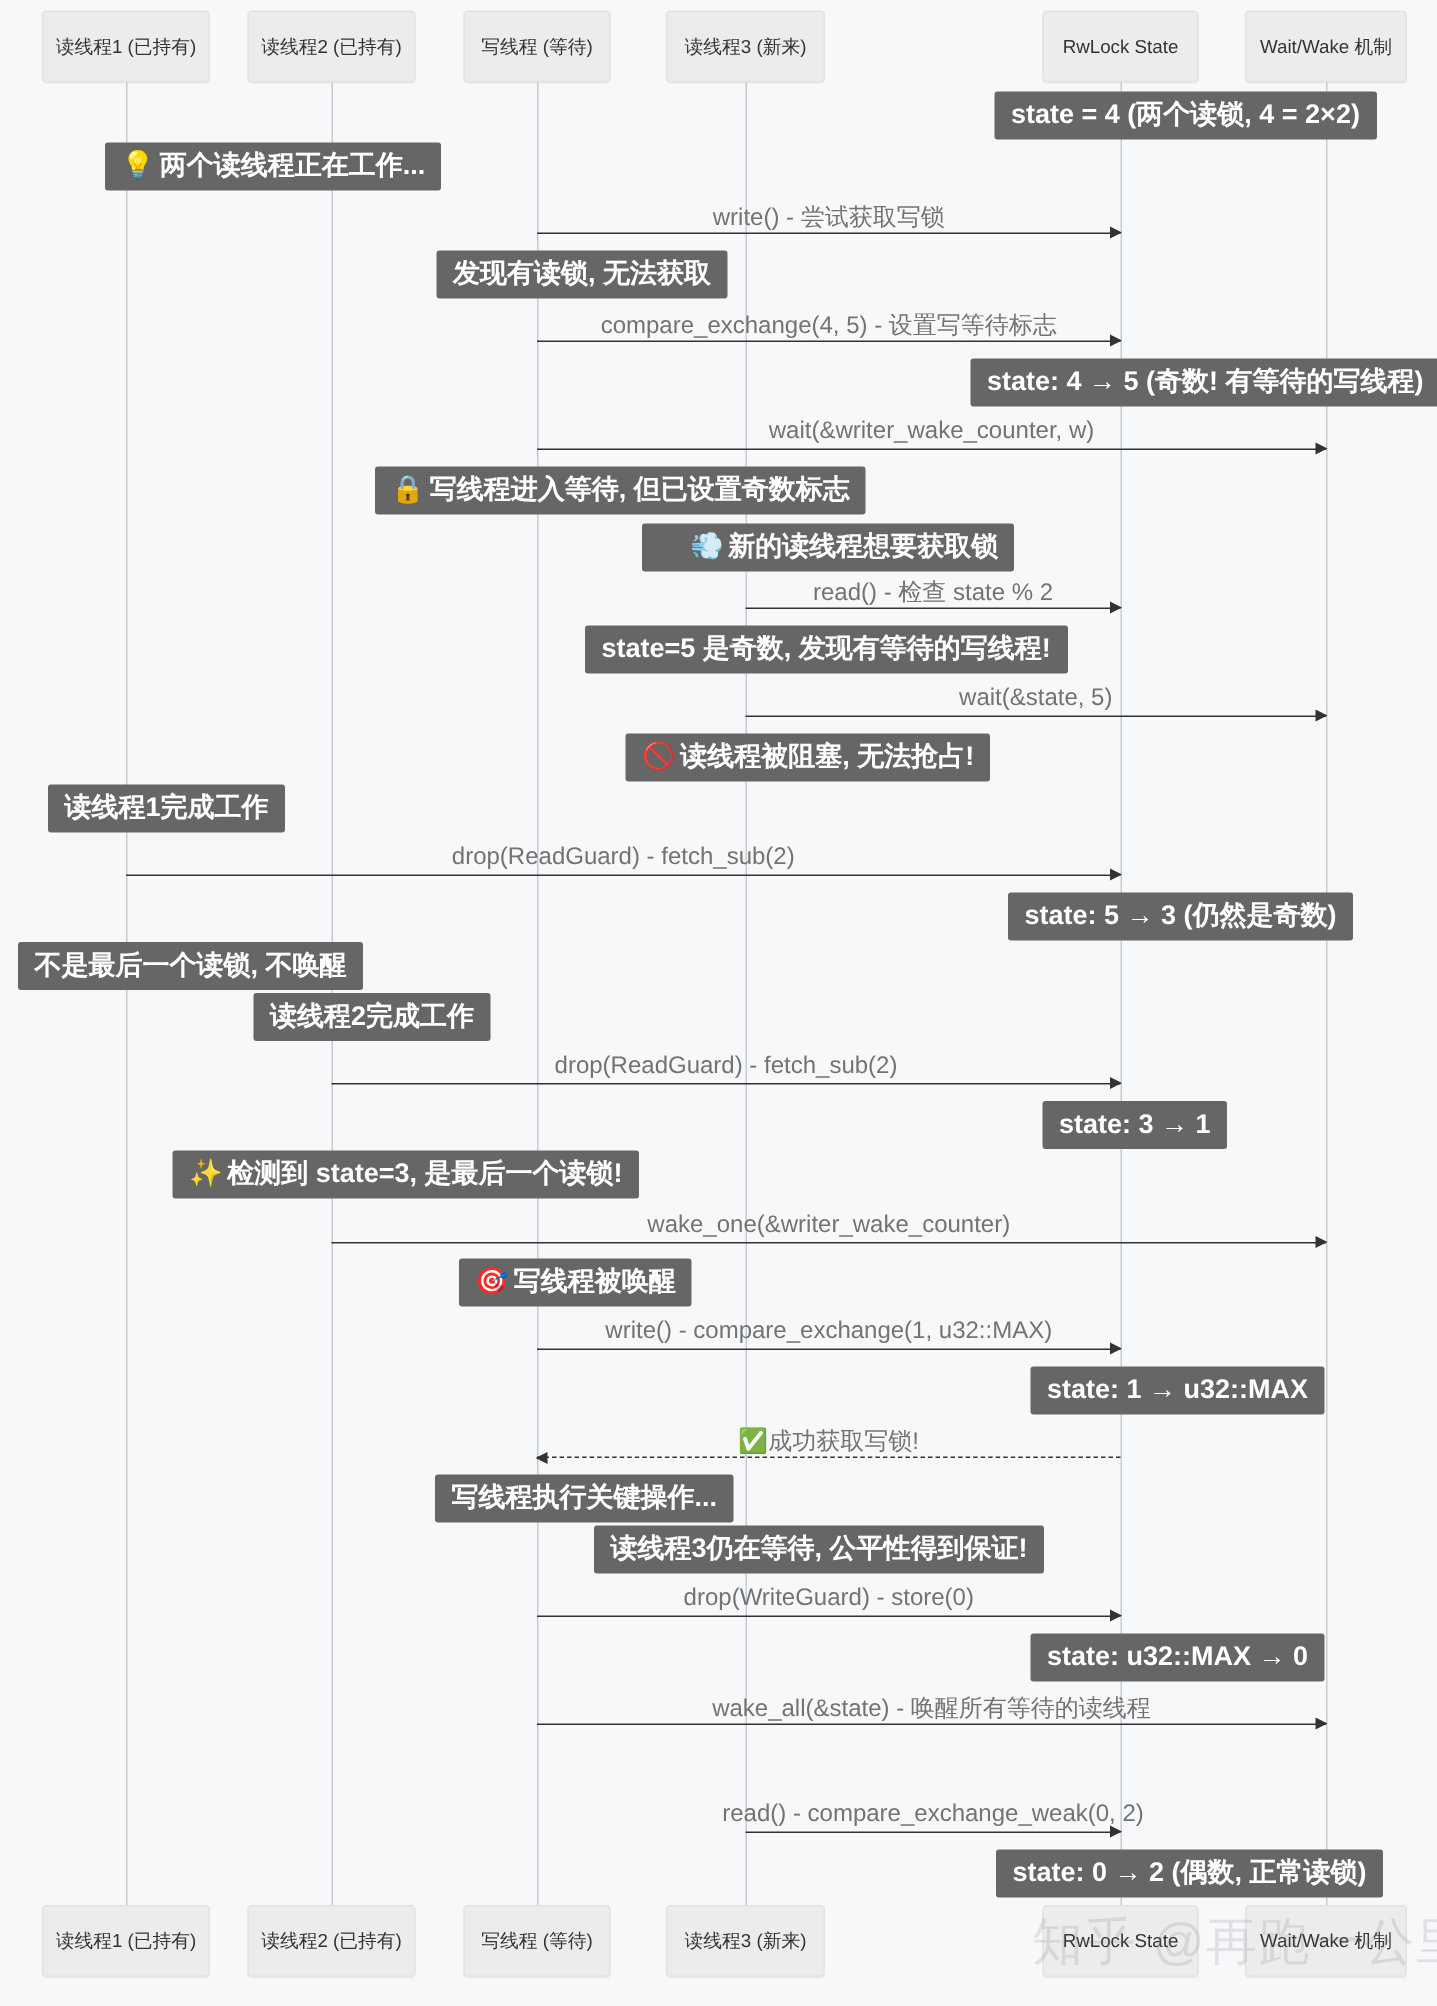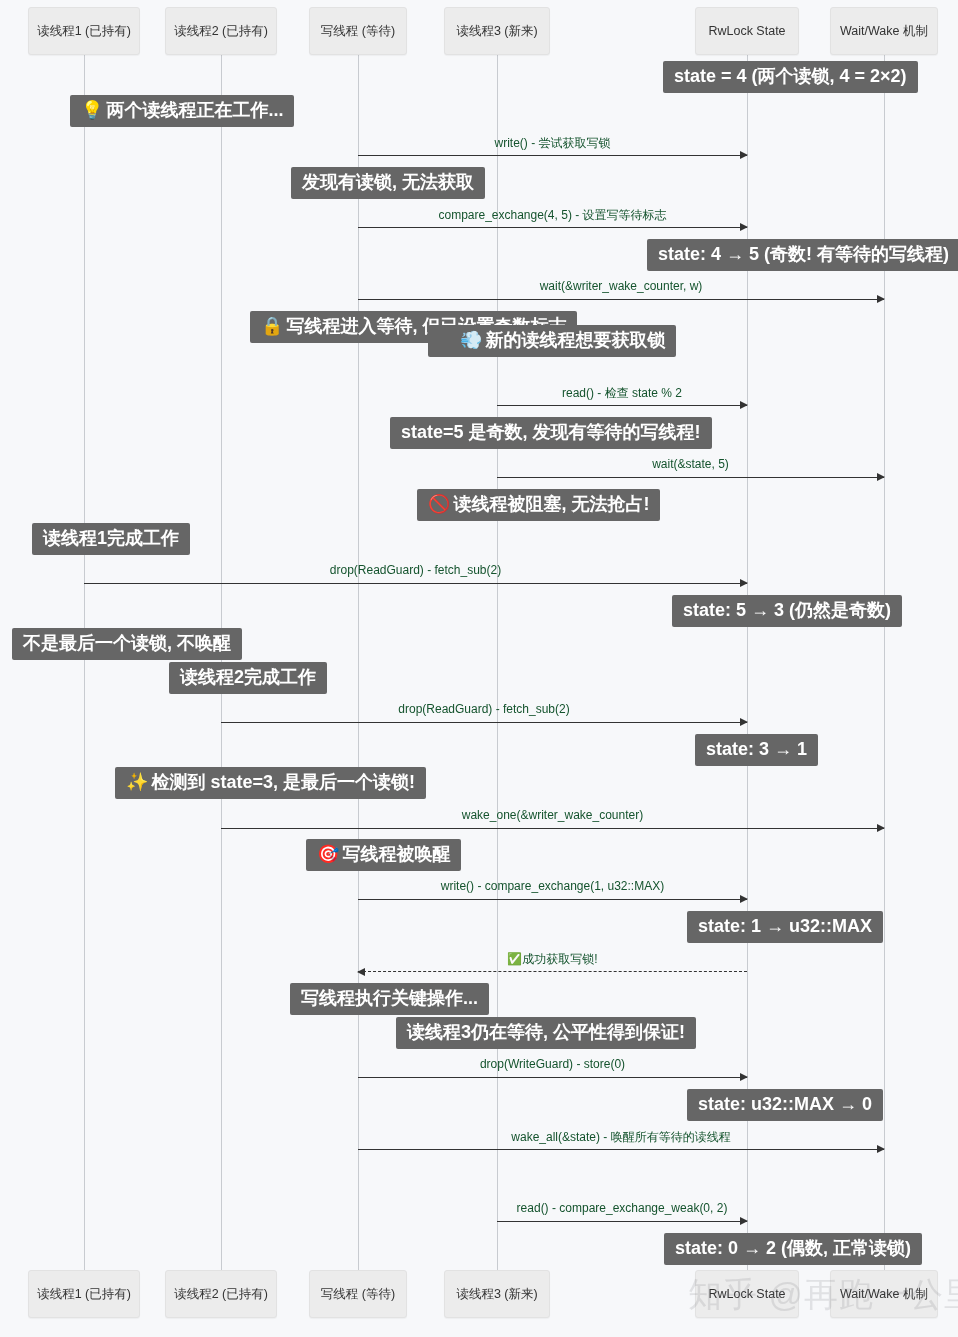--- a/index.html
+++ b/index.html
@@ -71,22 +71,22 @@
   .arrowhead.right {
     right: -1px;
     border-left: 8px solid #333333;
   }
   .arrowhead.left {
     left: -1px;
     border-right: 8px solid #333333;
   }
   .msg-label {
     position: absolute;
-    font-size: 12px;
-    color: #14532d;
+    font-size: 16px;
+    color: #737373;
     white-space: nowrap;
     transform: translateX(-50%);
     z-index: 2;
   }
 
   
   .note {
     position: absolute;
     box-sizing: border-box;
     background: #666666;
@@ -211,21 +211,21 @@
     <div class="msg-label" style="left: 621px; top: 1129px;">wake_all(&amp;state) - 唤醒所有等待的读线程</div>
     <div class="msg" style="left: 497px; width: 250px; top: 1221px;">
       <div class="arrowhead right"></div>
     </div>
     <div class="msg-label" style="left: 622px; top: 1201px;">read() - compare_exchange_weak(0, 2)</div>
     <div class="note" style="left: 663px; top: 61px;"><span>state = 4 (两个读锁, 4 = 2×2)</span></div>
     <div class="note" style="left: 70px; top: 95px;"><span class="emoji">💡</span><span>两个读线程正在工作...</span></div>
     <div class="note" style="left: 291px; top: 167px;"><span>发现有读锁, 无法获取</span></div>
     <div class="note" style="left: 647px; top: 239px;"><span>state: 4 → 5 (奇数! 有等待的写线程)</span></div>
     <div class="note" style="left: 250px; top: 311px;"><span class="emoji">🔒</span><span>写线程进入等待, 但已设置奇数标志</span></div>
-    <div class="note" style="left: 428px; top: 325px; padding-left: 32px;"><span class="emoji">💨</span><span>新的读线程想要获取锁</span></div>
+    <div class="note" style="left: 428px; top: 349px; padding-left: 32px;"><span class="emoji">💨</span><span>新的读线程想要获取锁</span></div>
     <div class="note" style="left: 390px; top: 417px;"><span>state=5 是奇数, 发现有等待的写线程!</span></div>
     <div class="note" style="left: 417px; top: 489px;"><span class="emoji">🚫</span><span>读线程被阻塞, 无法抢占!</span></div>
     <div class="note" style="left: 32px; top: 523px;"><span>读线程1完成工作</span></div>
     <div class="note" style="left: 672px; top: 595px;"><span>state: 5 → 3 (仍然是奇数)</span></div>
     <div class="note" style="left: 12px; top: 628px;"><span>不是最后一个读锁, 不唤醒</span></div>
     <div class="note" style="left: 169px; top: 662px;"><span>读线程2完成工作</span></div>
     <div class="note" style="left: 695px; top: 734px;"><span>state: 3 → 1</span></div>
     <div class="note" style="left: 115px; top: 767px;"><span class="emoji">✨</span><span>检测到 state=3, 是最后一个读锁!</span></div>
     <div class="note" style="left: 306px; top: 839px;"><span class="emoji">🎯</span><span>写线程被唤醒</span></div>
     <div class="note" style="left: 687px; top: 911px;"><span>state: 1 → u32::MAX</span></div>

